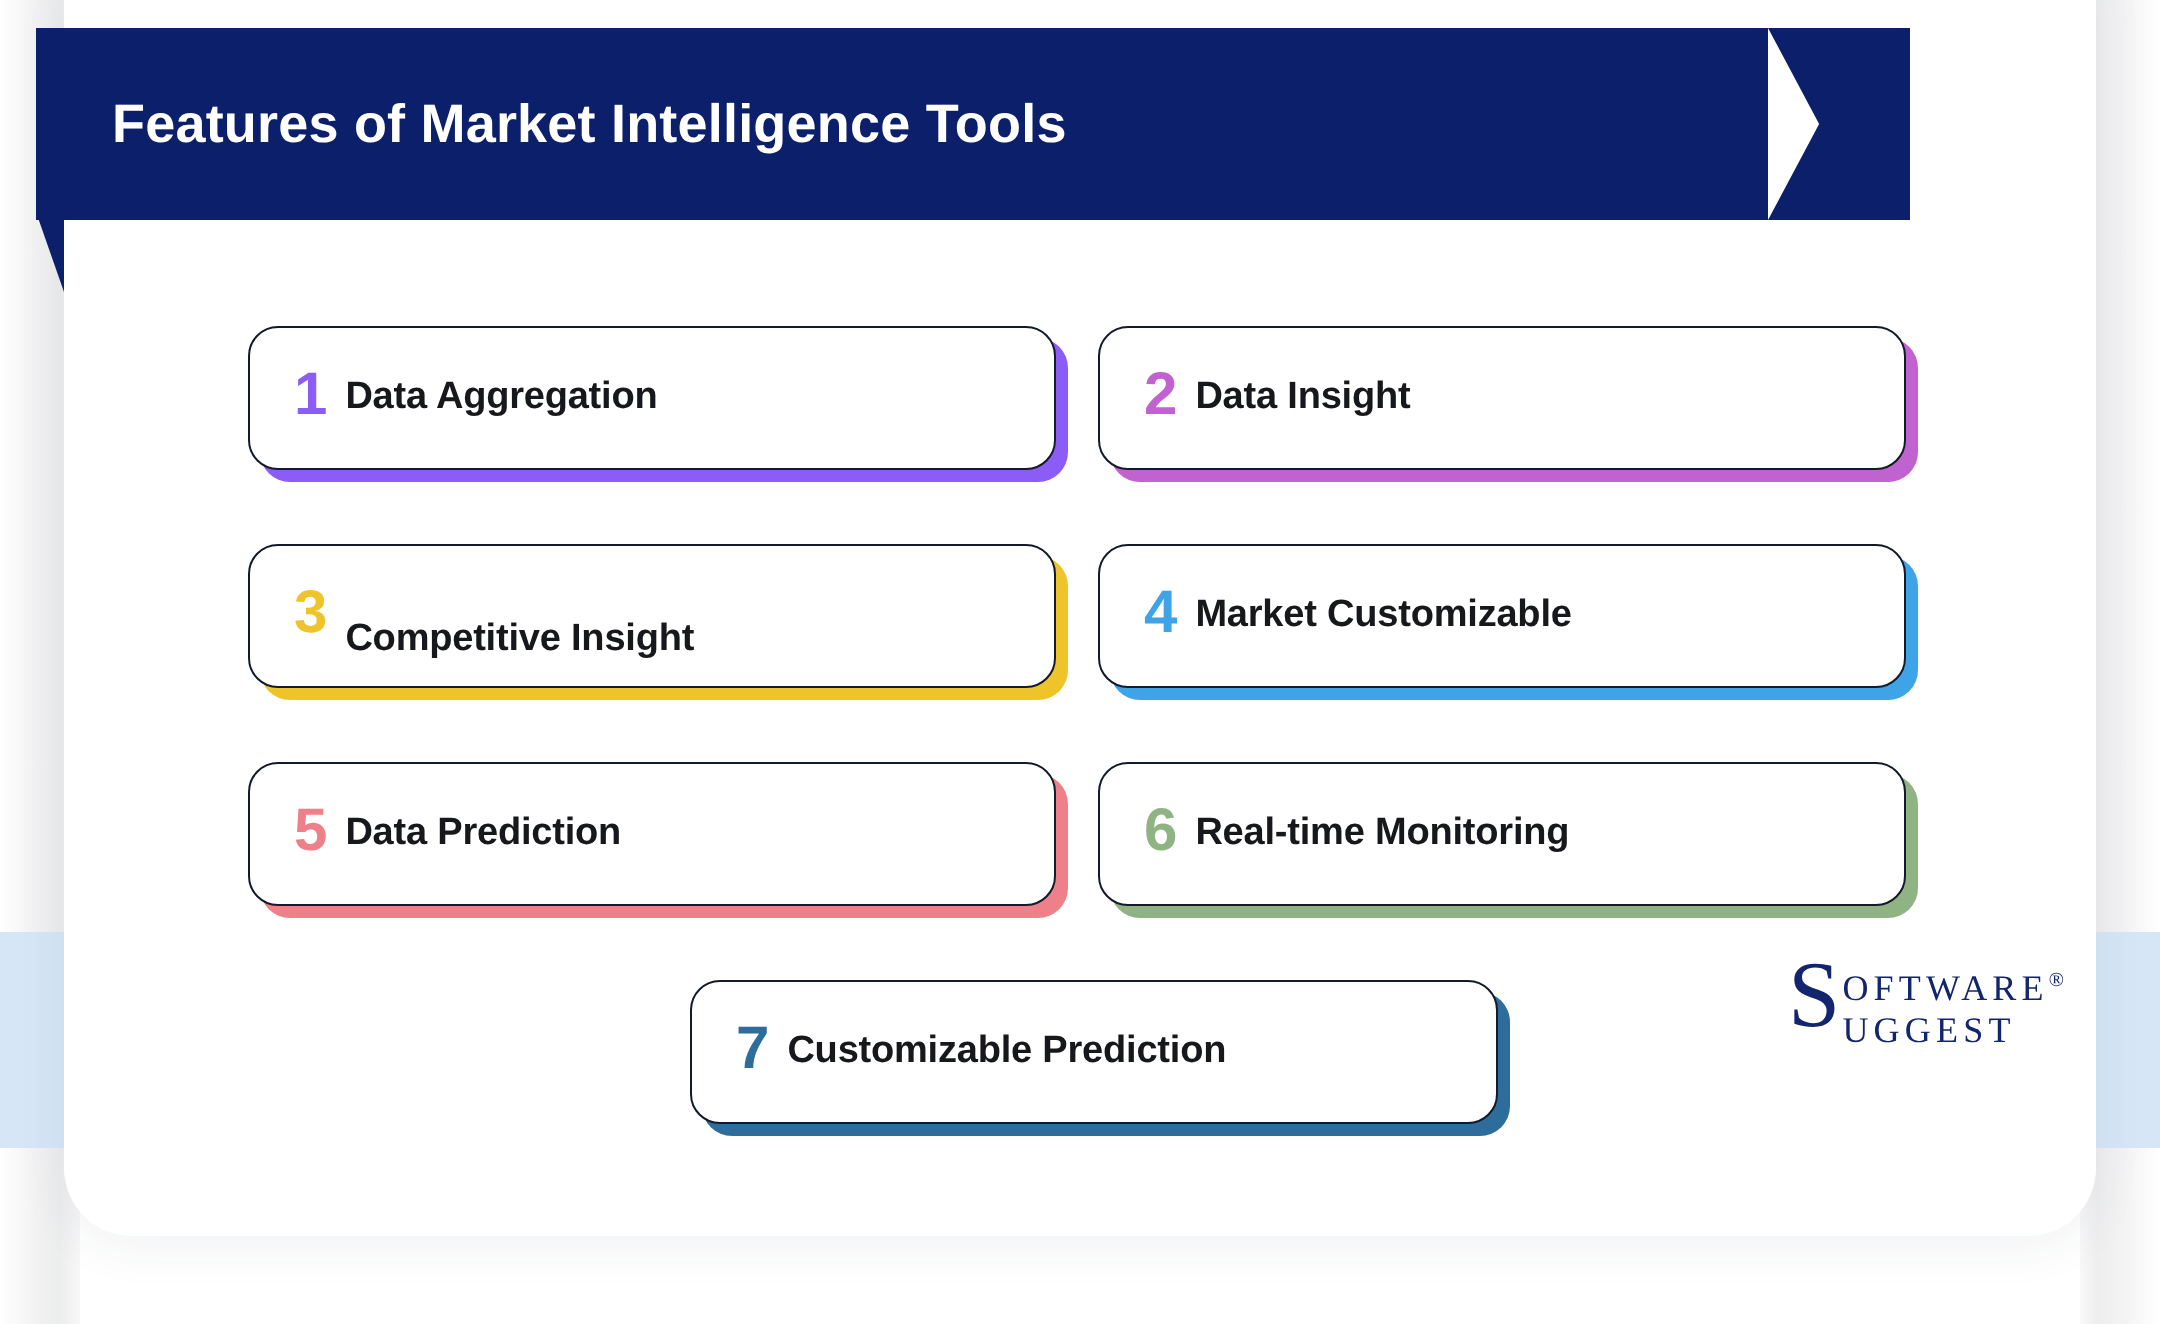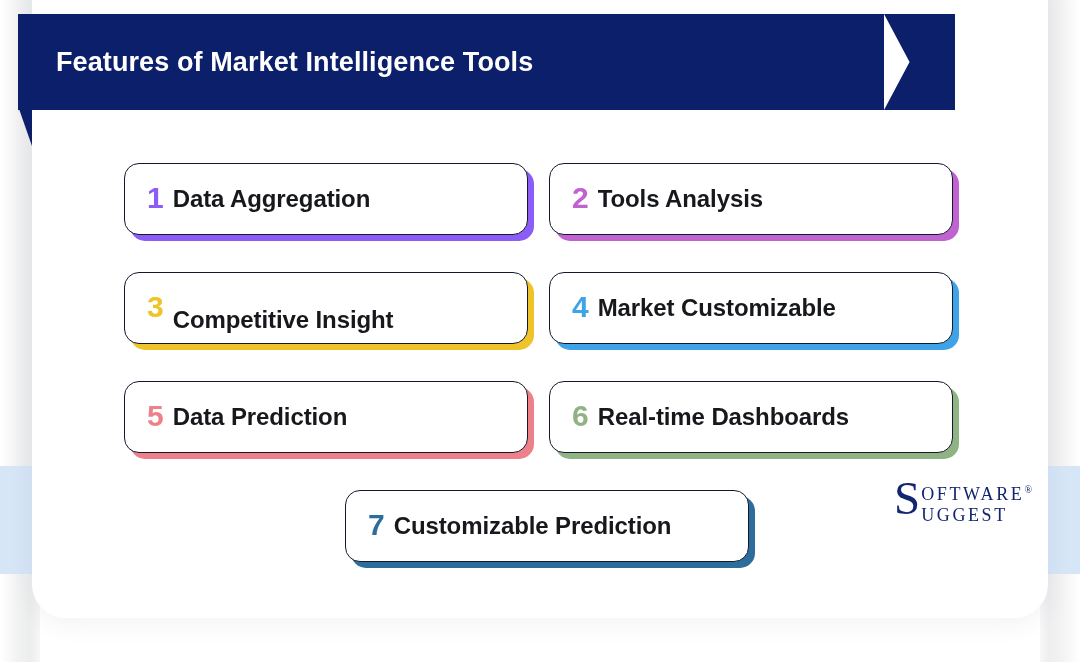--- a/index.html
+++ b/index.html
@@ -149,21 +149,21 @@
   }
   .card-num {
     font-size: 30px;
     font-weight: bold;
     line-height: 1;
     margin-right: 9px;
     position: relative;
     top: -1px;
   }
   .card-label {
-    font-size: 24px;
+    font-size: 19px;
     font-weight: bold;
     color: #17181c;
     letter-spacing: -0.1px;
     white-space: nowrap;
   }
 
   
   .col-l  { left: 124px; width: 404px; }
   .col-r  { left: 549px; width: 404px; }
   .col-c  { left: 345px; width: 404px; }
@@ -243,21 +243,21 @@
 
     <div class="card-shadow sh-l sh-1" style="background: rgb(139, 92, 246);"></div>
     <div class="card col-l row-1" style="border-color: rgb(18, 26, 43);">
       <span class="card-num" style="color: rgb(139, 92, 246);">1</span>
       <span class="card-label" style="color: rgb(23, 24, 28);">Data Aggregation</span>
     </div>
 
     <div class="card-shadow sh-r sh-1" style="background: rgb(192, 98, 208);"></div>
     <div class="card col-r row-1" style="border-color: rgb(18, 26, 43);">
       <span class="card-num" style="color: rgb(192, 98, 208);">2</span>
-      <span class="card-label" style="color: rgb(23, 24, 28);">Tools Analysis</span>
+      <span class="card-label" style="color: rgb(23, 24, 28);">Data Insight</span>
     </div>
 
     <div class="card-shadow sh-l sh-2" style="background: rgb(239, 196, 42);"></div>
     <div class="card col-l row-2" style="border-color: rgb(18, 26, 43);">
       <span class="card-num" style="color: rgb(239, 196, 42);">3</span>
       <span class="card-label" style="color: rgb(23, 24, 28); margin-top: 23px;">Competitive Insight</span>
     </div>
 
     <div class="card-shadow sh-r sh-2" style="background: rgb(63, 163, 232);"></div>
     <div class="card col-r row-2" style="border-color: rgb(18, 26, 43);">
@@ -267,21 +267,21 @@
 
     <div class="card-shadow sh-l sh-3" style="background: rgb(238, 128, 137);"></div>
     <div class="card col-l row-3" style="border-color: rgb(18, 26, 43);">
       <span class="card-num" style="color: rgb(238, 128, 137);">5</span>
       <span class="card-label" style="color: rgb(23, 24, 28);">Data Prediction</span>
     </div>
 
     <div class="card-shadow sh-r sh-3" style="background: rgb(143, 179, 131);"></div>
     <div class="card col-r row-3" style="border-color: rgb(18, 26, 43);">
       <span class="card-num" style="color: rgb(143, 179, 131);">6</span>
-      <span class="card-label" style="color: rgb(23, 24, 28);">Real-time Dashboards</span>
+      <span class="card-label" style="color: rgb(23, 24, 28);">Real-time Monitoring</span>
     </div>
 
     <div class="card-shadow sh-c sh-4" style="background: rgb(44, 109, 155);"></div>
     <div class="card col-c row-4" style="border-color: rgb(18, 26, 43);">
       <span class="card-num" style="color: rgb(44, 109, 155);">7</span>
       <span class="card-label" style="color: rgb(23, 24, 28);">Customizable Prediction</span>
     </div>
 
   </div>
 

